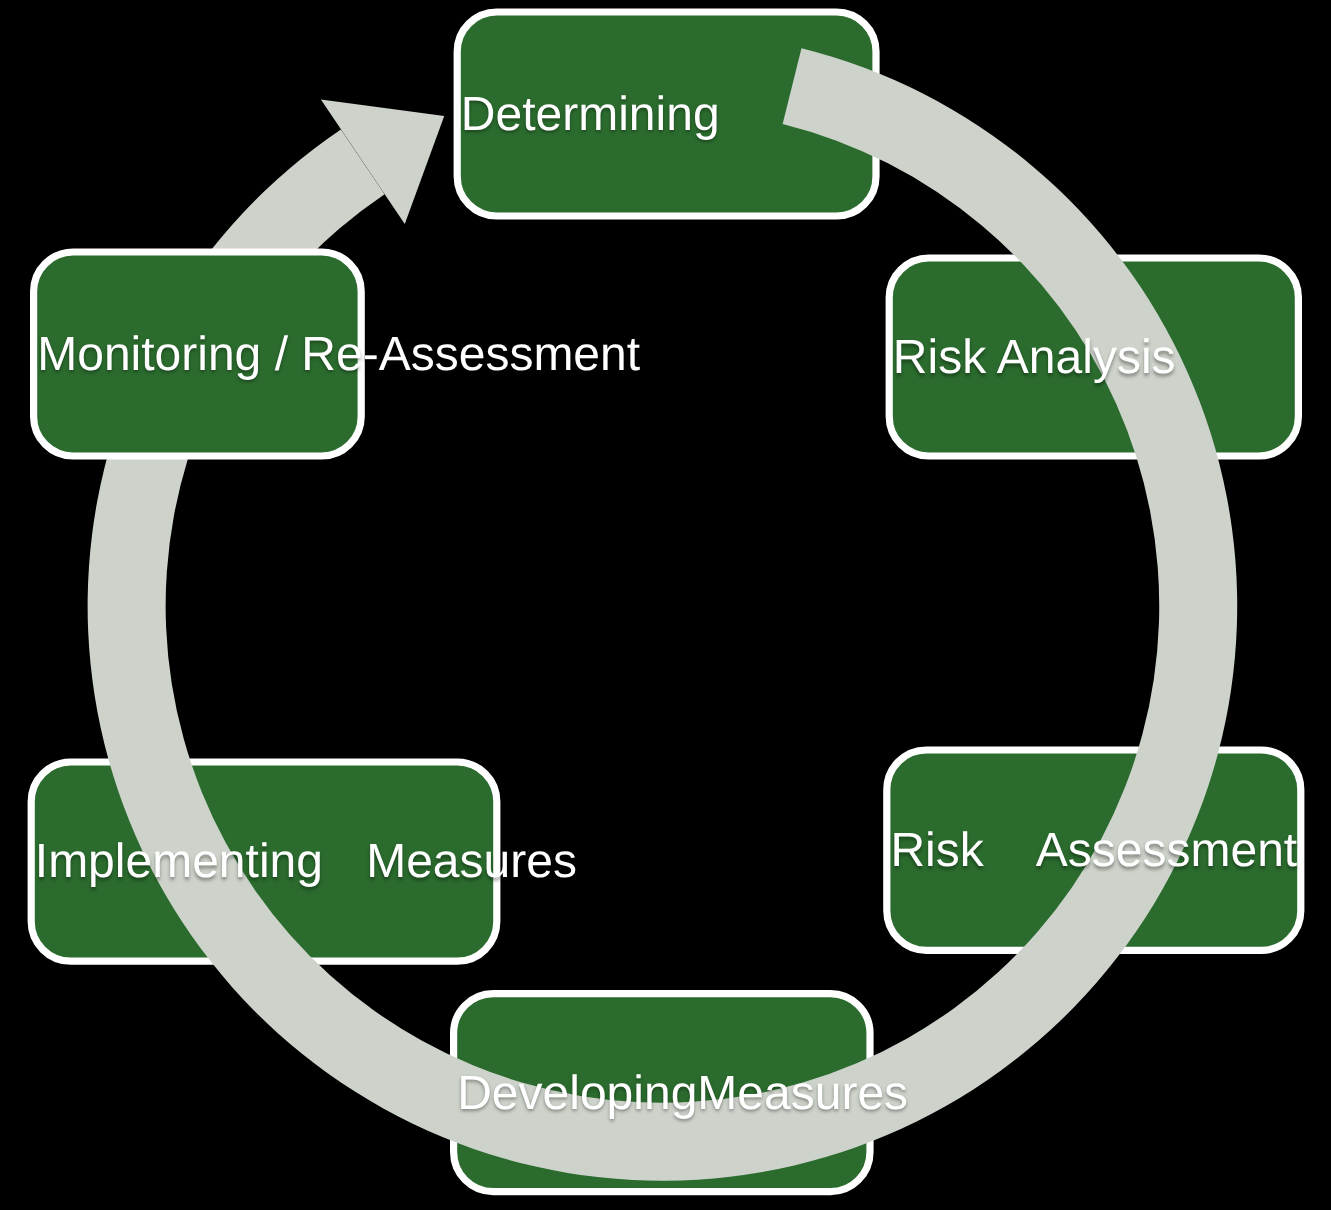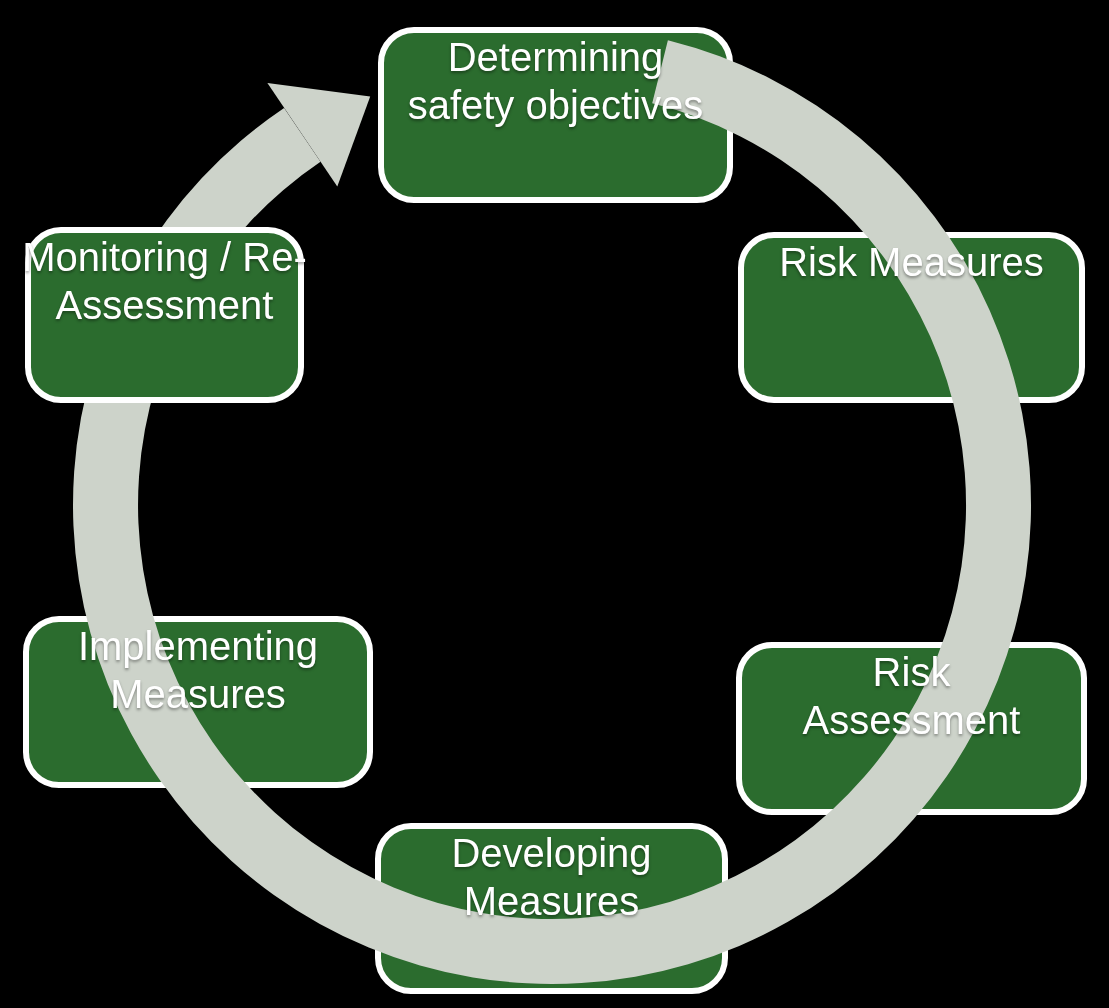--- a/index.html
+++ b/index.html
@@ -15,25 +15,23 @@
     overflow: hidden;
     font-family: "Liberation Sans", sans-serif;
   }
   .box {
     position: absolute;
     box-sizing: border-box;
     background: var(--box_fill, #2b6c2e);
     border: 6px solid var(--box_border, #fff);
     border-radius: 36px;
     display: flex;
-    flex-direction: column;
     align-items: center;
-    justify-content: flex-start;
+    justify-content: space-between;
     text-align: center;
-    margin-top: 20px;
   }
   .box .line {
     position: relative;
     z-index: 6;              
     color: var(--text, #fff);
     font-size: 40px;
     line-height: 1.2;
     white-space: nowrap;
     text-shadow: 0 2px 3px rgba(0,0,0,0.38);
   }
@@ -46,36 +44,35 @@
   }
   .box--front {
     z-index: 5;              
   }
   .box--spread {
   }
   
   .box-determining     { left: 378px; top: 7px;   width: 355px; height: 176px; }
   .box-risk-analysis   { left: 738px; top: 212px; width: 347px; height: 171px; }
   .box-risk-assessment { left: 736px; top: 622px; width: 351px; height: 173px; }
-  .box-developing      { left: 375px; top: 803px; width: 353px; height: 171px; }
-  .box-implementing    { left: 23px;  top: 596px; width: 350px; height: 172px; }
+  .box-developing      { left: 375px; top: 825px; width: 353px; height: 171px; }
+  .box-implementing    { left: 23px;  top: 632px; width: 394px; height: 172px; gap: 36px; }
   .box-monitoring      { left: 25px;  top: 207px; width: 279px; height: 176px; }
 </style>
 </head>
 <body>
 
 <div class="stage">
 
   <div class="box box-determining">
     <span class="line">Determining</span>
-    <span class="line">safety objectives</span>
   </div>
 
   <div class="box box-risk-analysis">
-    <span class="line">Risk Measures</span>
+    <span class="line">Risk Analysis</span>
   </div>
 
   <div class="box box-risk-assessment box--spread">
     <span class="line">Risk</span>
     <span class="line">Assessment</span>
   </div>
 
   <div class="box box-developing">
     <span class="line">Developing</span>
     <span class="line">Measures</span>

